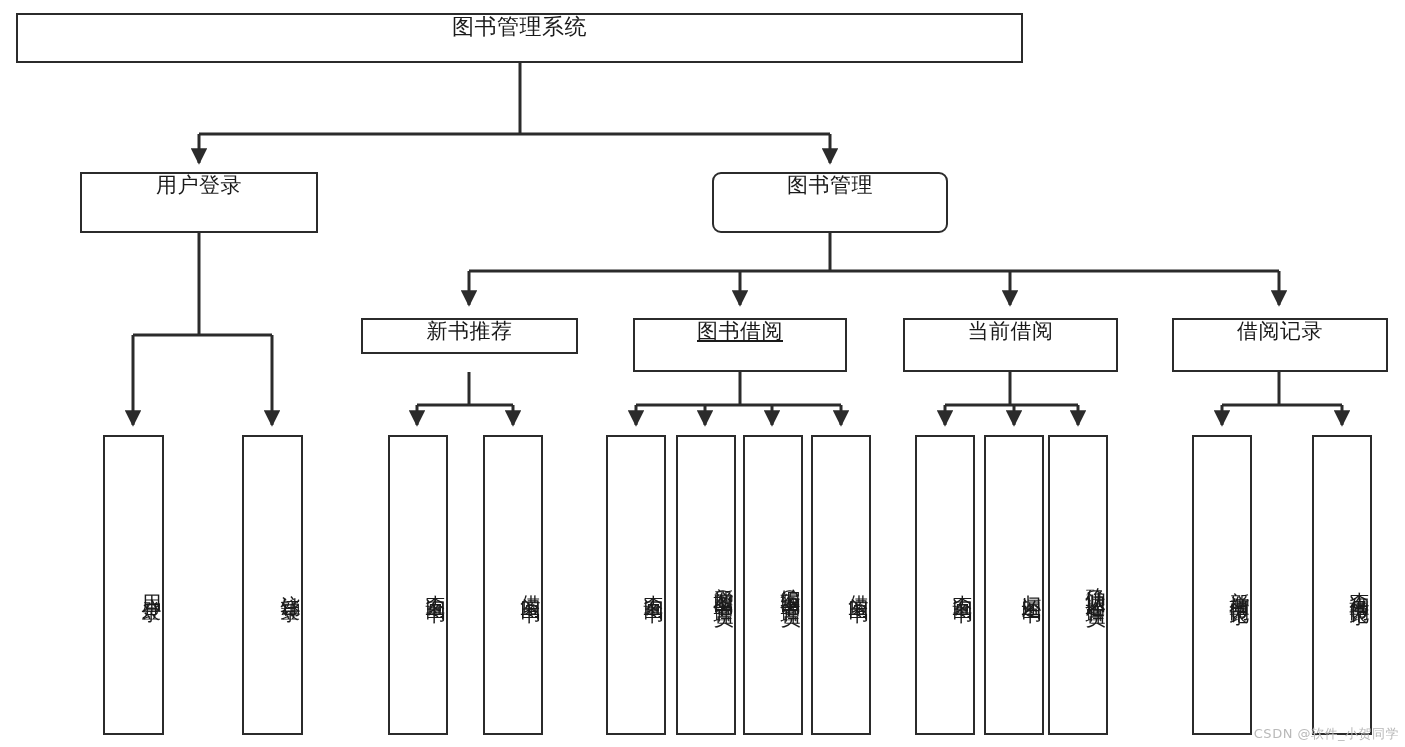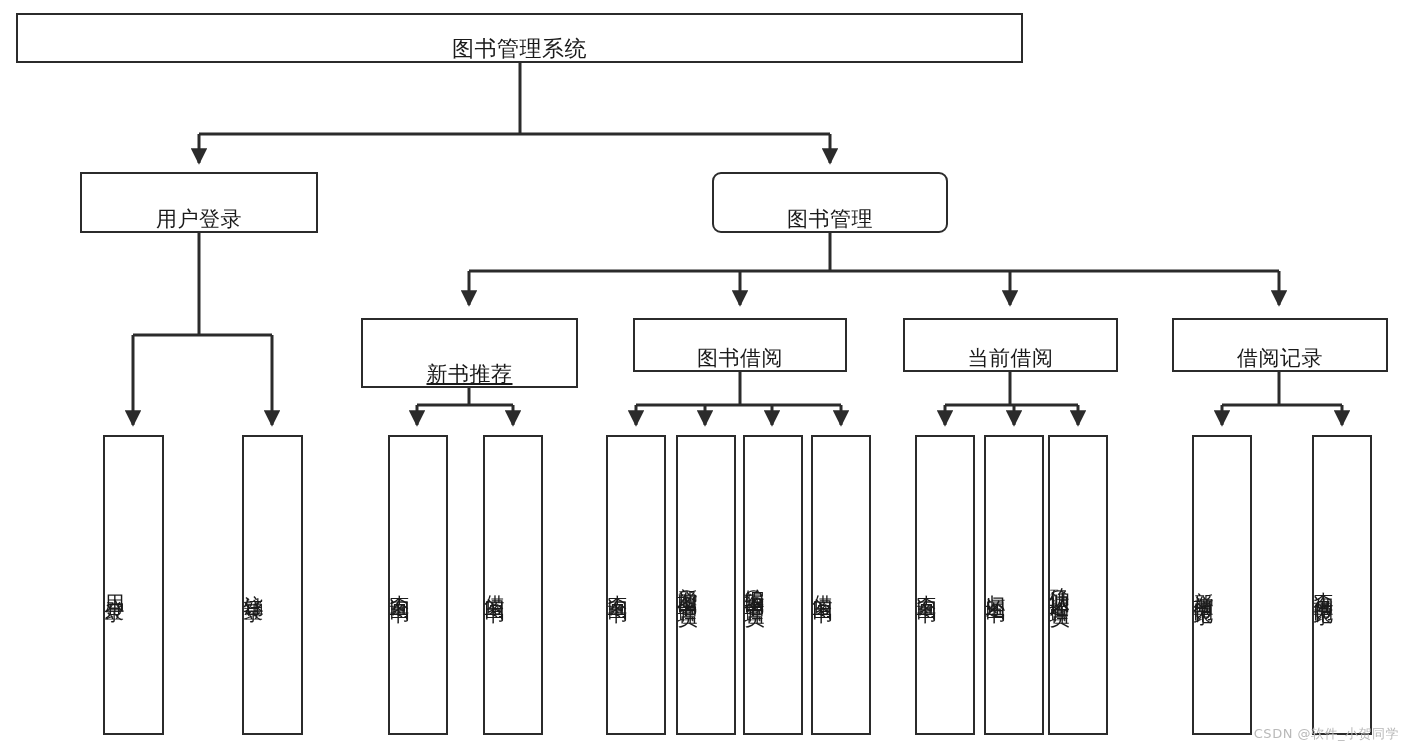--- a/index.html
+++ b/index.html
@@ -24,21 +24,21 @@
     width: 1405px;
     height: 747px;
     pointer-events: none;
   }
   .node {
     position: absolute;
     box-sizing: border-box;
     border: 2px solid #2b2b2b;
     background: #ffffff;
     display: flex;
-    align-items: flex-end;
+    align-items: flex-start;
     justify-content: center;
     color: #1a1a1a;
   }
   .node.horiz {
     font-size: 21px;
     letter-spacing: 0.5px;
     line-height: 1.1;
   }
   .node.vert {
     writing-mode: vertical-rl;
@@ -126,24 +126,24 @@
     <span>图书管理系统</span>
   </div>
 
   <div class="node horiz" style="left:80px; top:172px; width:238px; height:61px;">
     <span>用户登录</span>
   </div>
   <div class="node horiz" style="left:712px; top:172px; width:236px; height:61px;border-radius:9px;">
     <span>图书管理</span>
   </div>
 
-  <div class="node horiz" style="left:361px; top:318px; width:217px; height:70px;text-decoration:underline;">
+  <div class="node horiz" style="left:361px; top:318px; width:217px; height:36px;">
     <span>新书推荐</span>
   </div>
-  <div class="node horiz" style="left:633px; top:318px; width:214px; height:54px;">
+  <div class="node horiz" style="left:633px; top:318px; width:214px; height:54px;text-decoration:underline;">
     <span>图书借阅</span>
   </div>
   <div class="node horiz" style="left:1172px; top:318px; width:216px; height:54px;">
     <span>借阅记录</span>
   </div>
   <div class="node horiz" style="left:903px; top:318px; width:215px; height:54px;">
     <span>当前借阅</span>
   </div>
 
   <div class="node vert" style="left:103px; top:435px; width:61px; height:300px;">

